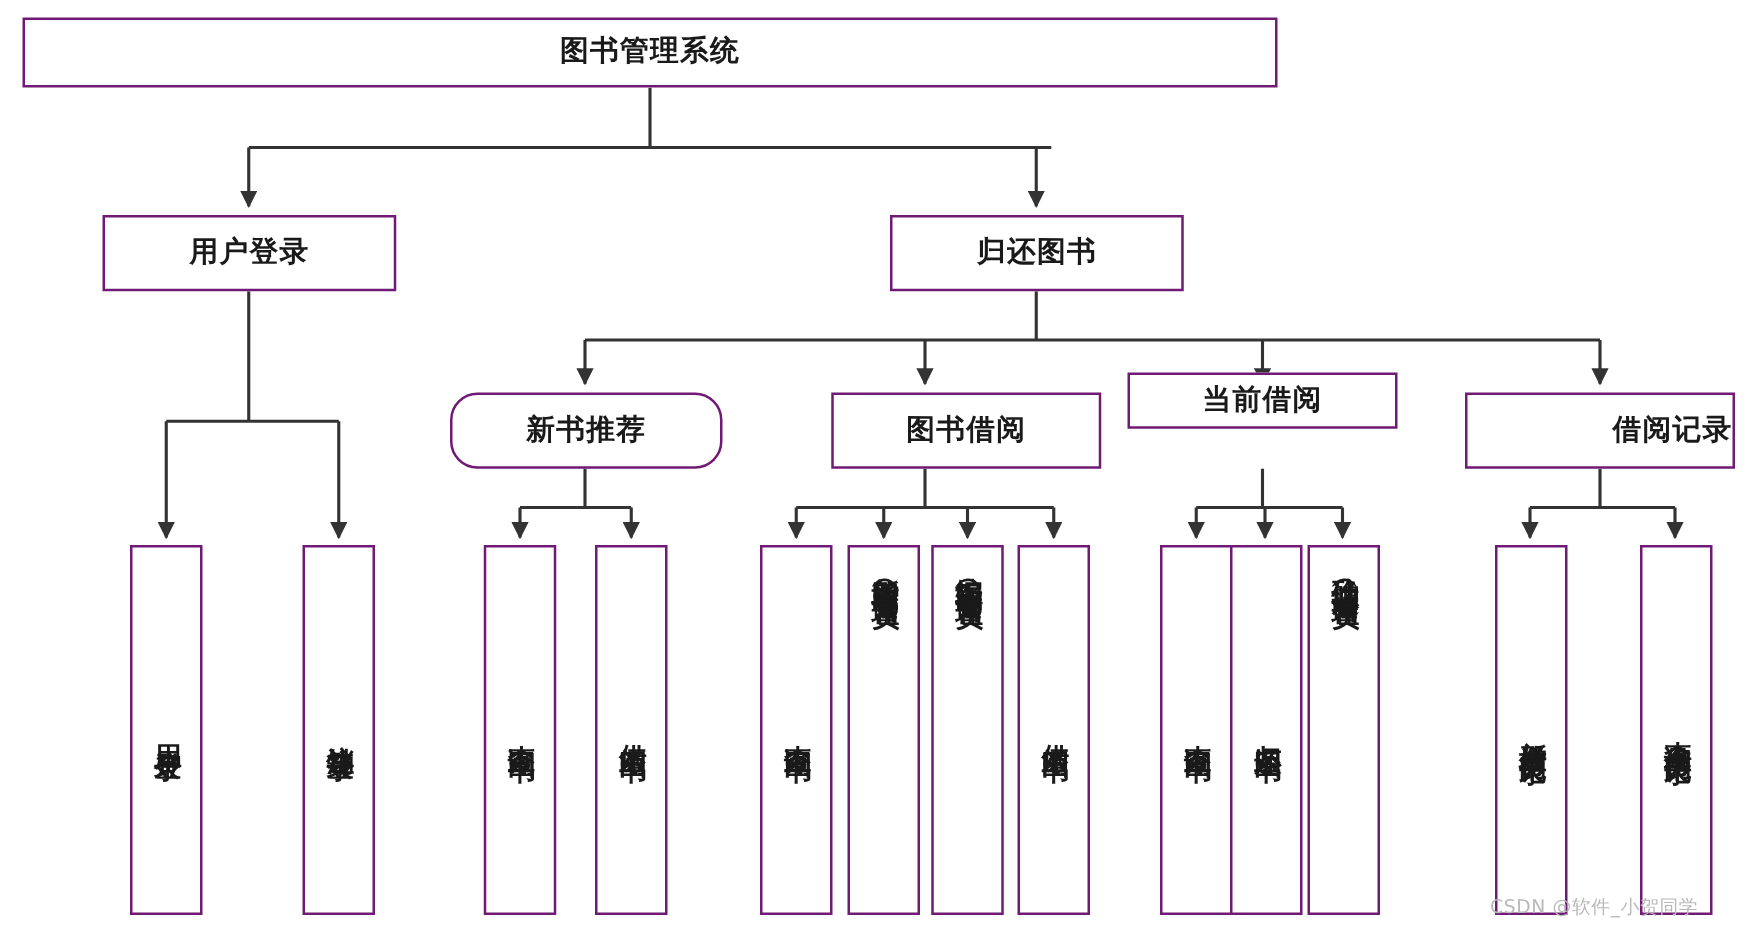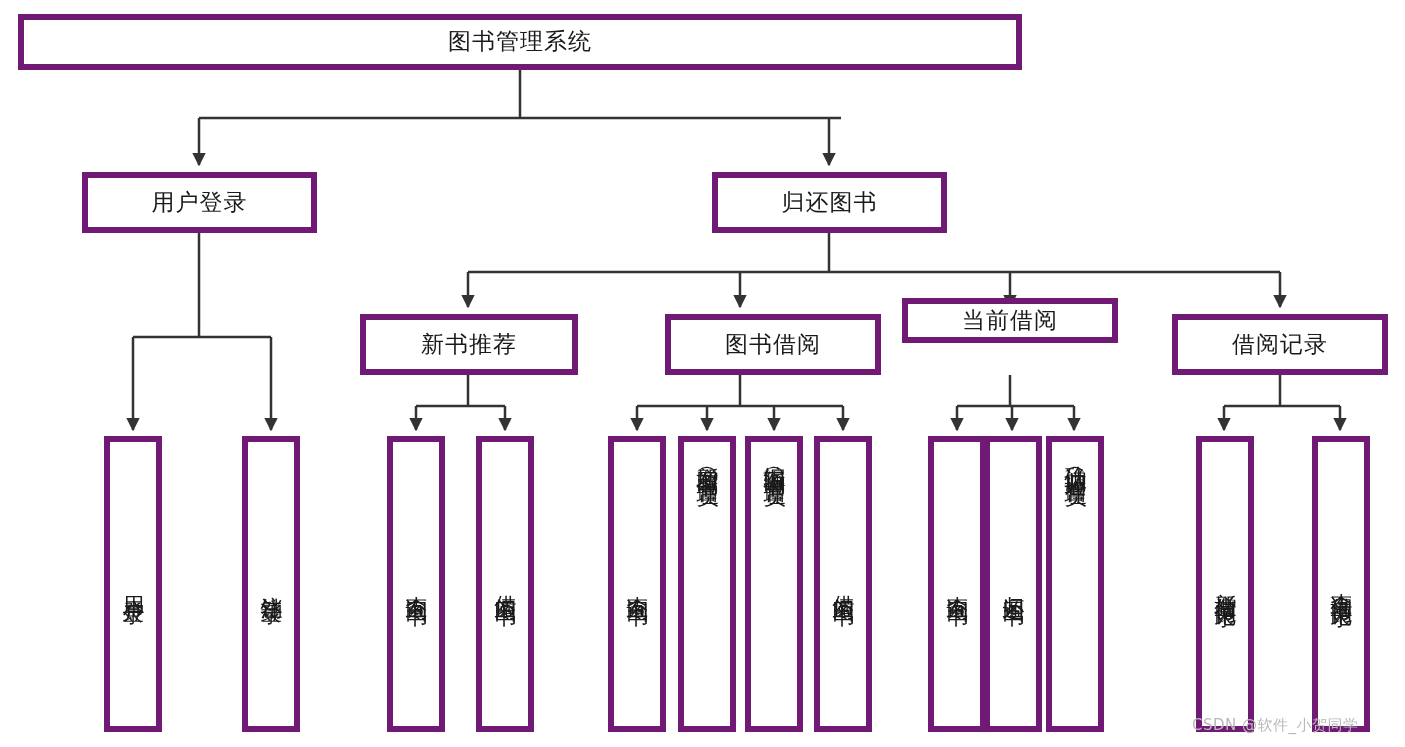--- a/index.html
+++ b/index.html
@@ -22,26 +22,27 @@
     position: absolute;
     left: 0;
     top: 0;
     width: 1405px;
     height: 747px;
     pointer-events: none;
   }
   .node {
     position: absolute;
     box-sizing: border-box;
-    border: 6px solid #701a75;
+    border: 2px solid #701a75;
     background: #ffffff;
     display: flex;
     align-items: center;
     justify-content: center;
     color: #1a1a1a;
+    font-weight: bold;
   }
   .node.horiz {
     font-size: 23px;
     letter-spacing: 1px;
     line-height: 1.2;
   }
   .node.vert {
     writing-mode: vertical-rl;
     text-orientation: upright;
     font-size: 22px;
@@ -123,30 +124,30 @@
     <span>图书管理系统</span>
   </div>
 
   <div class="node horiz" style="left:82px; top:172px; width:235px; height:61px;">
     <span>用户登录</span>
   </div>
   <div class="node horiz" style="left:712px; top:172px; width:235px; height:61px;">
     <span>归还图书</span>
   </div>
 
-  <div class="node horiz" style="left:360px; top:314px; width:218px; height:61px;">
+  <div class="node horiz" style="left:360px; top:314px; width:218px; height:61px;border-radius:22px;">
     <span>新书推荐</span>
   </div>
   <div class="node horiz" style="left:632px; top:314px; width:216px; height:61px;margin-left:33px;">
     <span>图书借阅</span>
   </div>
   <div class="node horiz" style="left:902px; top:298px; width:216px; height:45px;">
     <span>当前借阅</span>
   </div>
-  <div class="node horiz" style="left:1172px; top:314px; width:216px; height:61px;">
+  <div class="node horiz" style="left:1172px; top:314px; width:216px; height:61px;justify-content:flex-end;">
     <span>借阅记录</span>
   </div>
 
   <div class="node vert centered" style="left:104px; top:436px; width:58px; height:296px;">
     <span>用户登录</span>
   </div>
   <div class="node vert centered" style="left:242px; top:436px; width:58px; height:296px;">
     <span>注销登录</span>
   </div>
 

